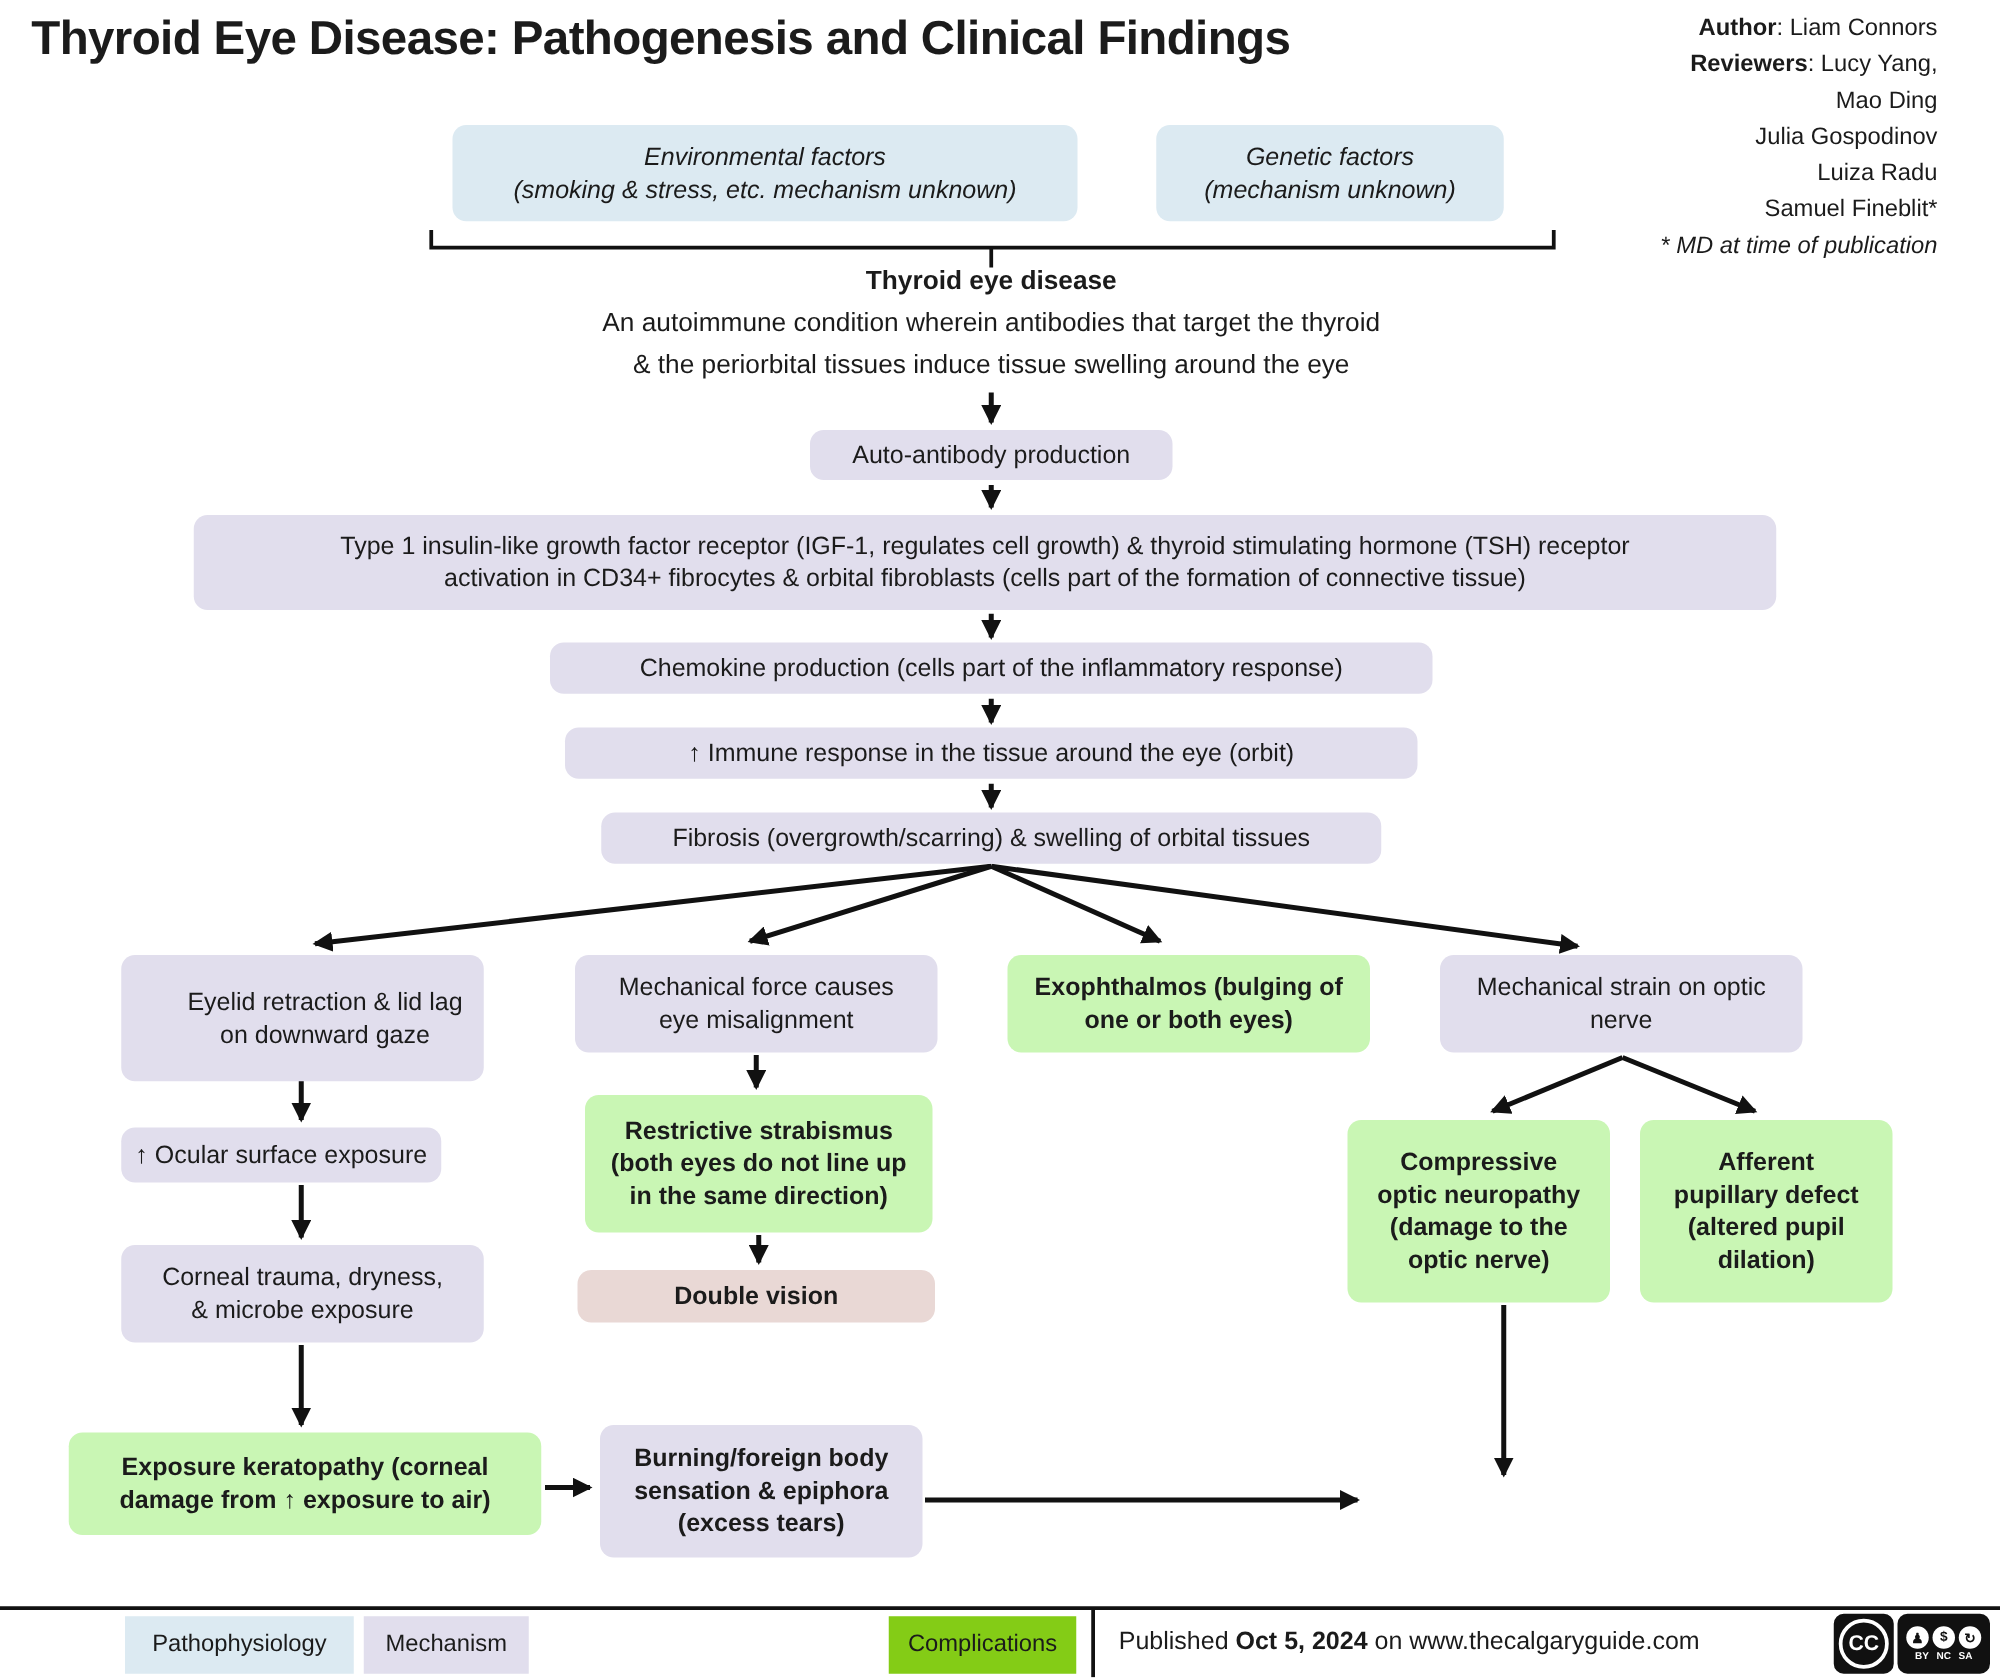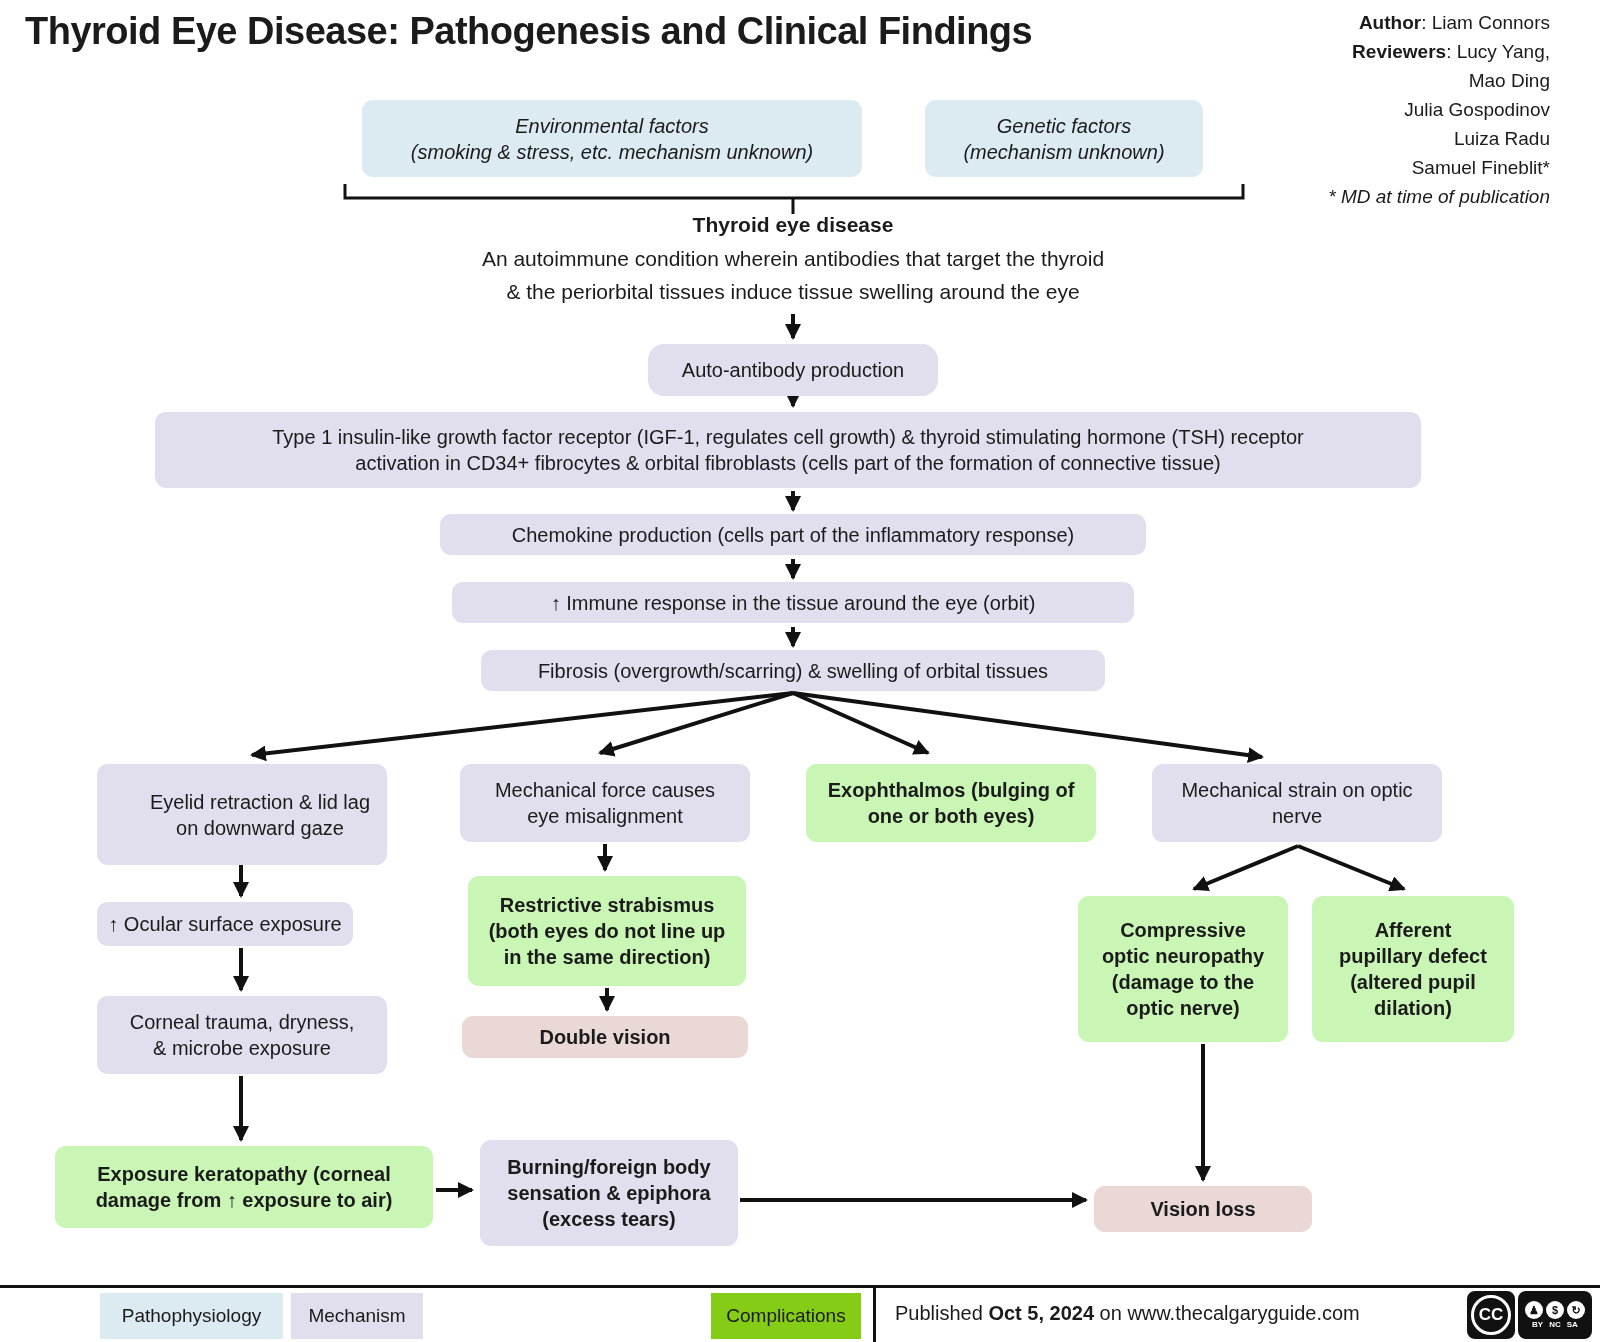--- a/index.html
+++ b/index.html
@@ -99,21 +99,21 @@
 
   <div class="node blue" style="left:362px;top:100px;width:500px;height:77px;"><span>Environmental factors
 (smoking &amp; stress, etc. mechanism unknown)</span></div>
   <div class="node blue" style="left:925px;top:100px;width:278px;height:77px;"><span>Genetic factors
 (mechanism unknown)</span></div>
 
   <div class="free disease-h" style="left:443px;top:213px;width:700px;">Thyroid eye disease</div>
   <div class="free disease-d" style="left:393px;top:243px;width:800px;">An autoimmune condition wherein antibodies that target the thyroid
 &amp; the periorbital tissues induce tissue swelling around the eye</div>
 
-  <div class="node lav" style="left:648px;top:344px;width:290px;height:52px;border-radius:16px;"><span>Auto-antibody production</span></div>
+  <div class="node lav" style="left:648px;top:344px;width:290px;height:40px;"><span>Auto-antibody production</span></div>
   <div class="node lav" style="left:155px;top:412px;width:1266px;height:76px;"><span>Type 1 insulin-like growth factor receptor (IGF-1, regulates cell growth) &amp; thyroid stimulating hormone (TSH) receptor
 activation in CD34+ fibrocytes &amp; orbital fibroblasts (cells part of the formation of connective tissue)</span></div>
   <div class="node lav" style="left:440px;top:514px;width:706px;height:41px;"><span>Chemokine production (cells part of the inflammatory response)</span></div>
   <div class="node lav" style="left:452px;top:582px;width:682px;height:41px;"><span>↑ Immune response in the tissue around the eye (orbit)</span></div>
   <div class="node lav" style="left:481px;top:650px;width:624px;height:41px;"><span>Fibrosis (overgrowth/scarring) &amp; swelling of orbital tissues</span></div>
 
   <div class="node lav" style="left:97px;top:764px;width:290px;height:101px;padding-left:44px;"><span>Eyelid retraction &amp; lid lag
 on downward gaze</span></div>
   <div class="node lav" style="left:460px;top:764px;width:290px;height:78px;"><span>Mechanical force causes
 eye misalignment</span></div>
@@ -137,21 +137,20 @@
 (excess tears)</span></div>
 
   <div class="node green bold" style="left:1078px;top:896px;width:210px;height:146px;"><span>Compressive
 optic neuropathy
 (damage to the
 optic nerve)</span></div>
   <div class="node green bold" style="left:1312px;top:896px;width:202px;height:146px;"><span>Afferent
 pupillary defect
 (altered pupil
 dilation)</span></div>
-  <div class="node pink bold" style="left:1094px;top:1186px;width:218px;height:46px;"><span>Vision loss</span></div>
 
   <div class="footer">
     <div class="legend-label">Legend:</div>
     <div class="cell c0">Pathophysiology</div>
     <div class="cell c1">Mechanism</div>
     <div class="cell c3">Complications</div>
     <div class="divider"></div>
     <div class="published"><span>Published </span><span class="date">Oct 5, 2024</span><span> on www.thecalgaryguide.com</span></div>
     <div class="cc-badge">
       <div class="cc-left">

